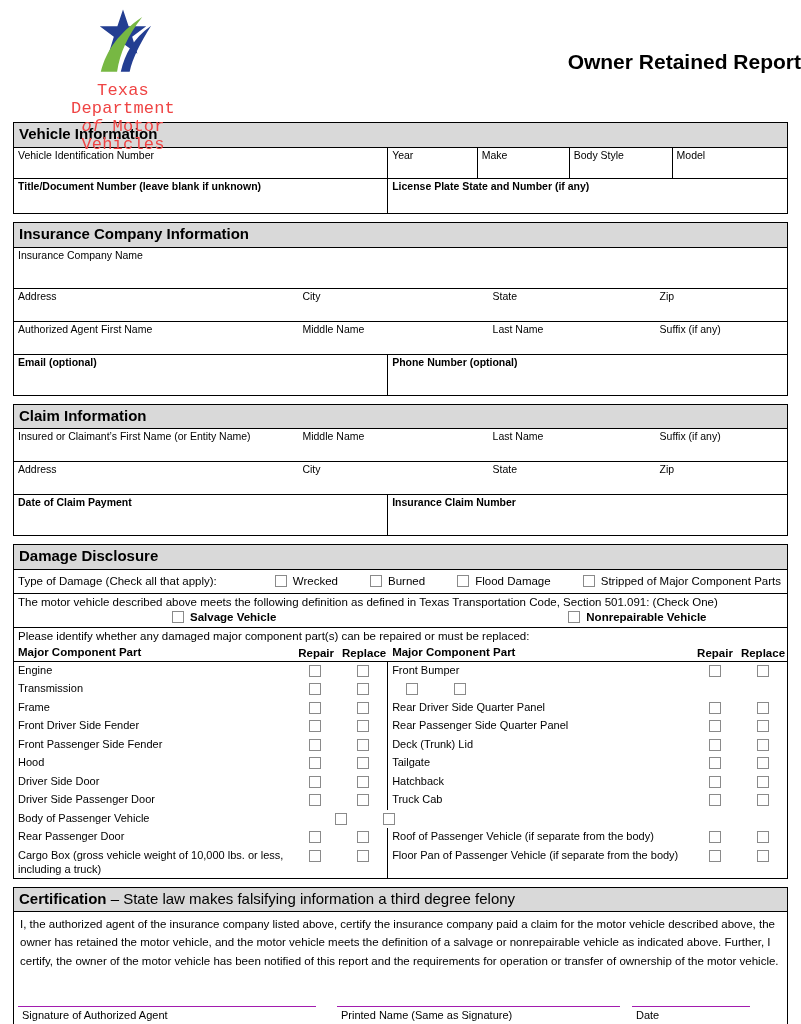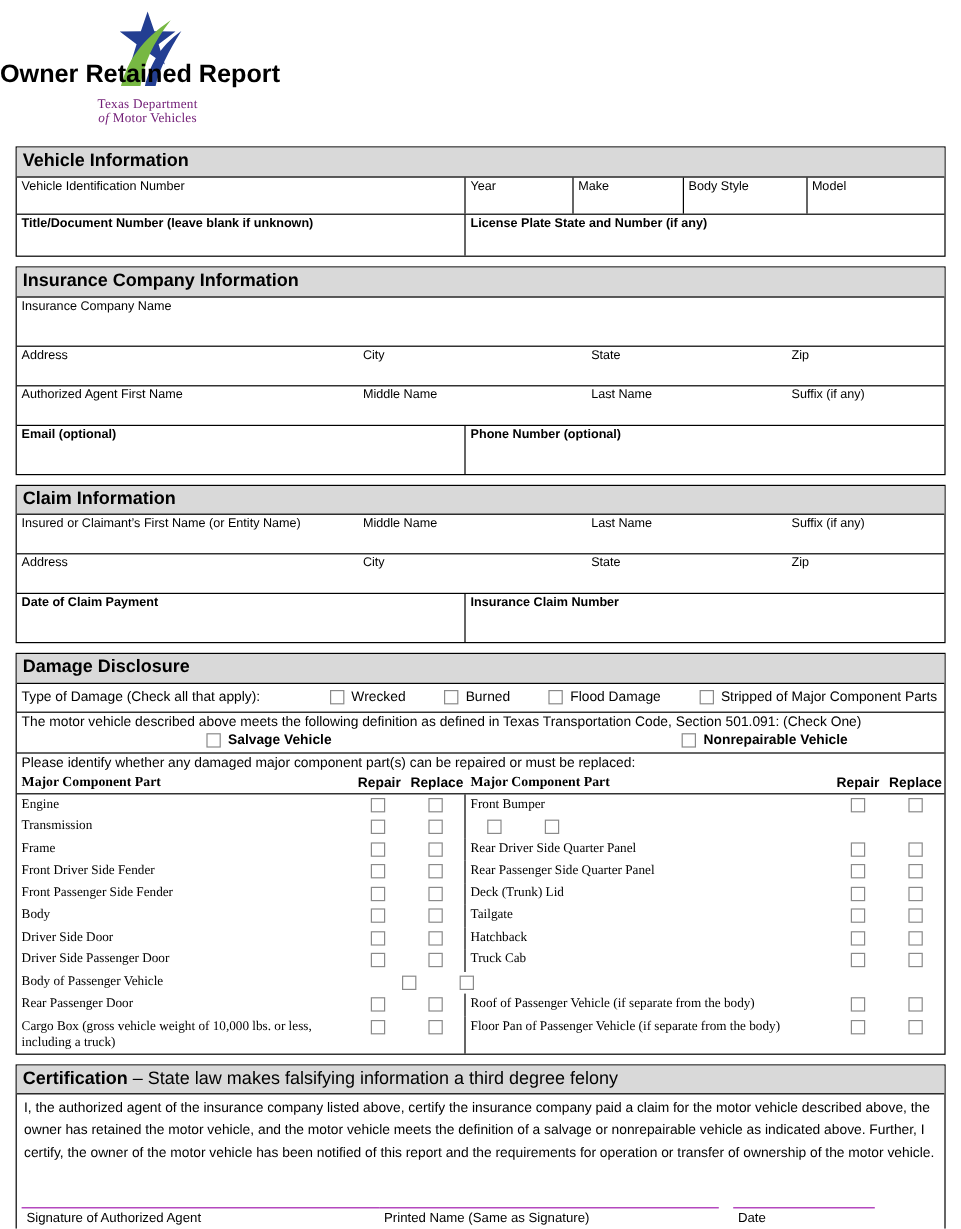--- a/index.html
+++ b/index.html
@@ -5,23 +5,23 @@
   * { margin:0; padding:0; box-sizing:border-box; }
   html,body { background:#fff; }
   .page {
     width:801px; height:1024px; background:#ffffff; position:relative;
     font-family:"Liberation Sans", sans-serif; color:#000; overflow:hidden;
   }
   
   .page-header { position:relative; height:122px; }
   .logo { position:absolute; left:58px; top:8px; width:130px; text-align:center; }
   .logo svg { width:78px; height:74px; display:block; margin:0 auto; }
-  .logo-text { font-family:Liberation Serif, serif; font-size:11px; line-height:1.05; color:#701a75; letter-spacing:.2px; }
+  .logo-text { font-family:Liberation Mono, monospace; font-size:17px; line-height:1.05; color:#ef4444; letter-spacing:.2px; }
   .logo-text .it { font-style:italic; }
-  .doc-title { position:absolute; left:0; right:0; top:50px; text-align:left; font-size:21px; font-weight:bold; }
+  .doc-title { position:absolute; left:0; right:0; top:50px; text-align:right; font-size:21px; font-weight:bold; }
 
   
   .sec { margin:0 13px 8px 13px; border:1.5px solid #000; background:#fff; }
   .sec-h {
     background:#d9d9d9; border-bottom:1px solid #000;
     font-size:15px; font-weight:bold; padding:2px 5px 3px 5px; line-height:1.25;
   }
   .row { display:flex; border-bottom:1px solid #000; }
   .row:last-child { border-bottom:none;font-weight:bold; }
   .cell { padding:1px 4px; font-size:10.5px; line-height:1.25; }
@@ -45,35 +45,35 @@
   .dmg-def-opts { display:flex; margin-top:3px; }
   .dmg-def-opts .ckgroup { font-weight:bold; }
   .opt-salvage { margin-left:130px; }
   .opt-nonrep { margin-left:268px; }
   .dmg-identify { padding:2px 4px; font-size:11.5px; }
   .pt-headrow { display:flex; font-size:11.5px; font-weight:bold; border-bottom:1px solid #000; }
   .pt-half { display:flex; align-items:stretch; }
   .pt-half.left { width:48.4%; }
   .pt-half.right { width:51.6%; }
   .pt-body .pt-half.left { border-right:1px solid #000; }
-  .pt-name { flex:1; padding:1px 4px; font-size:11px; line-height:1.3;font-family:Liberation Serif, serif; }
+  .pt-name { flex:1; padding:1px 4px; font-size:11px; line-height:1.3; }
   .pt-headrow .pt-name { font-size:11.5px; }
   .pt-col { width:48px; display:flex; align-items:flex-start; justify-content:center; padding-top:3px; flex:none; }
   .pt-headrow .pt-col { padding-top:1px; align-items:center; }
   .pt-row { display:flex; }
   .pt-row-inner { display:flex; width:100%; min-height:18.5px; }
 
   
   .cert-h { background:#d9d9d9; border-bottom:1px solid #000; padding:2px 5px 3px 5px; font-size:15px; line-height:1.25;}
   .cert-h b { font-weight:bold; }
   .cert-body { padding:3px 6px; font-size:11.5px; line-height:1.58; min-height:78px; }
   .sig-row { display:flex; padding:16px 4px 5px 4px; }
   .sig-block { border-top:1px solid #a21caf; padding:2px 4px 0 4px; font-size:11px; }
   .sig-1 { width:298px; }
-  .sig-2 { width:283px; }
+  .sig-2 { width:283px; margin-left:21px; }
   .sig-3 { width:118px; margin-left:12px; }
 </style>
 </head>
 <body>
 
 <div class="page">
 
   <div class="page-header">
     <div class="logo">
       <svg viewBox="0 0 100 100">
@@ -317,21 +317,21 @@
               </div>
               <div class="pt-col">
                 <span class="ckbox"></span>
               </div>
             </div>
           </div>
         </div>
         <div class="pt-row">
           <div class="pt-half left">
             <div class="pt-row-inner">
-              <div class="pt-name">Body</div>
+              <div class="pt-name">Hood</div>
               <div class="pt-col">
                 <span class="ckbox"></span>
               </div>
               <div class="pt-col">
                 <span class="ckbox"></span>
               </div>
             </div>
           </div>
           <div class="pt-half right">
             <div class="pt-row-inner">

